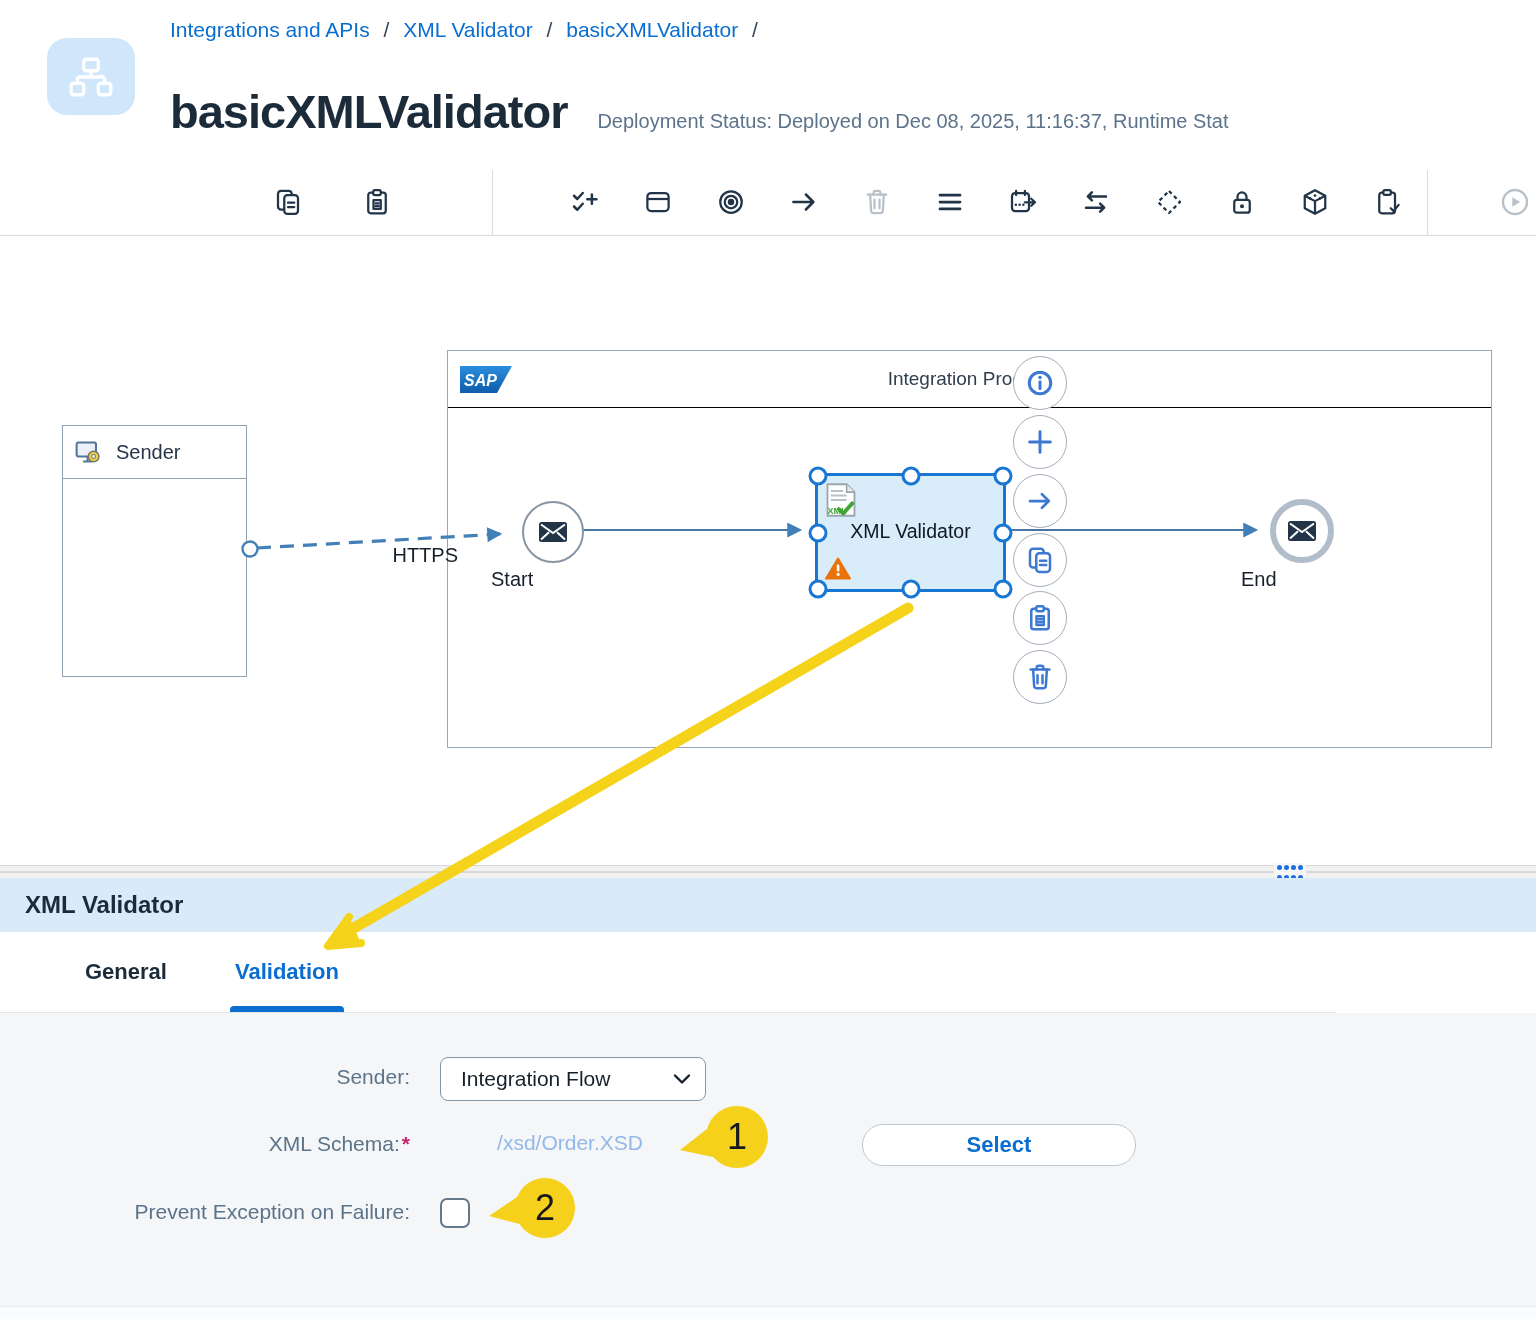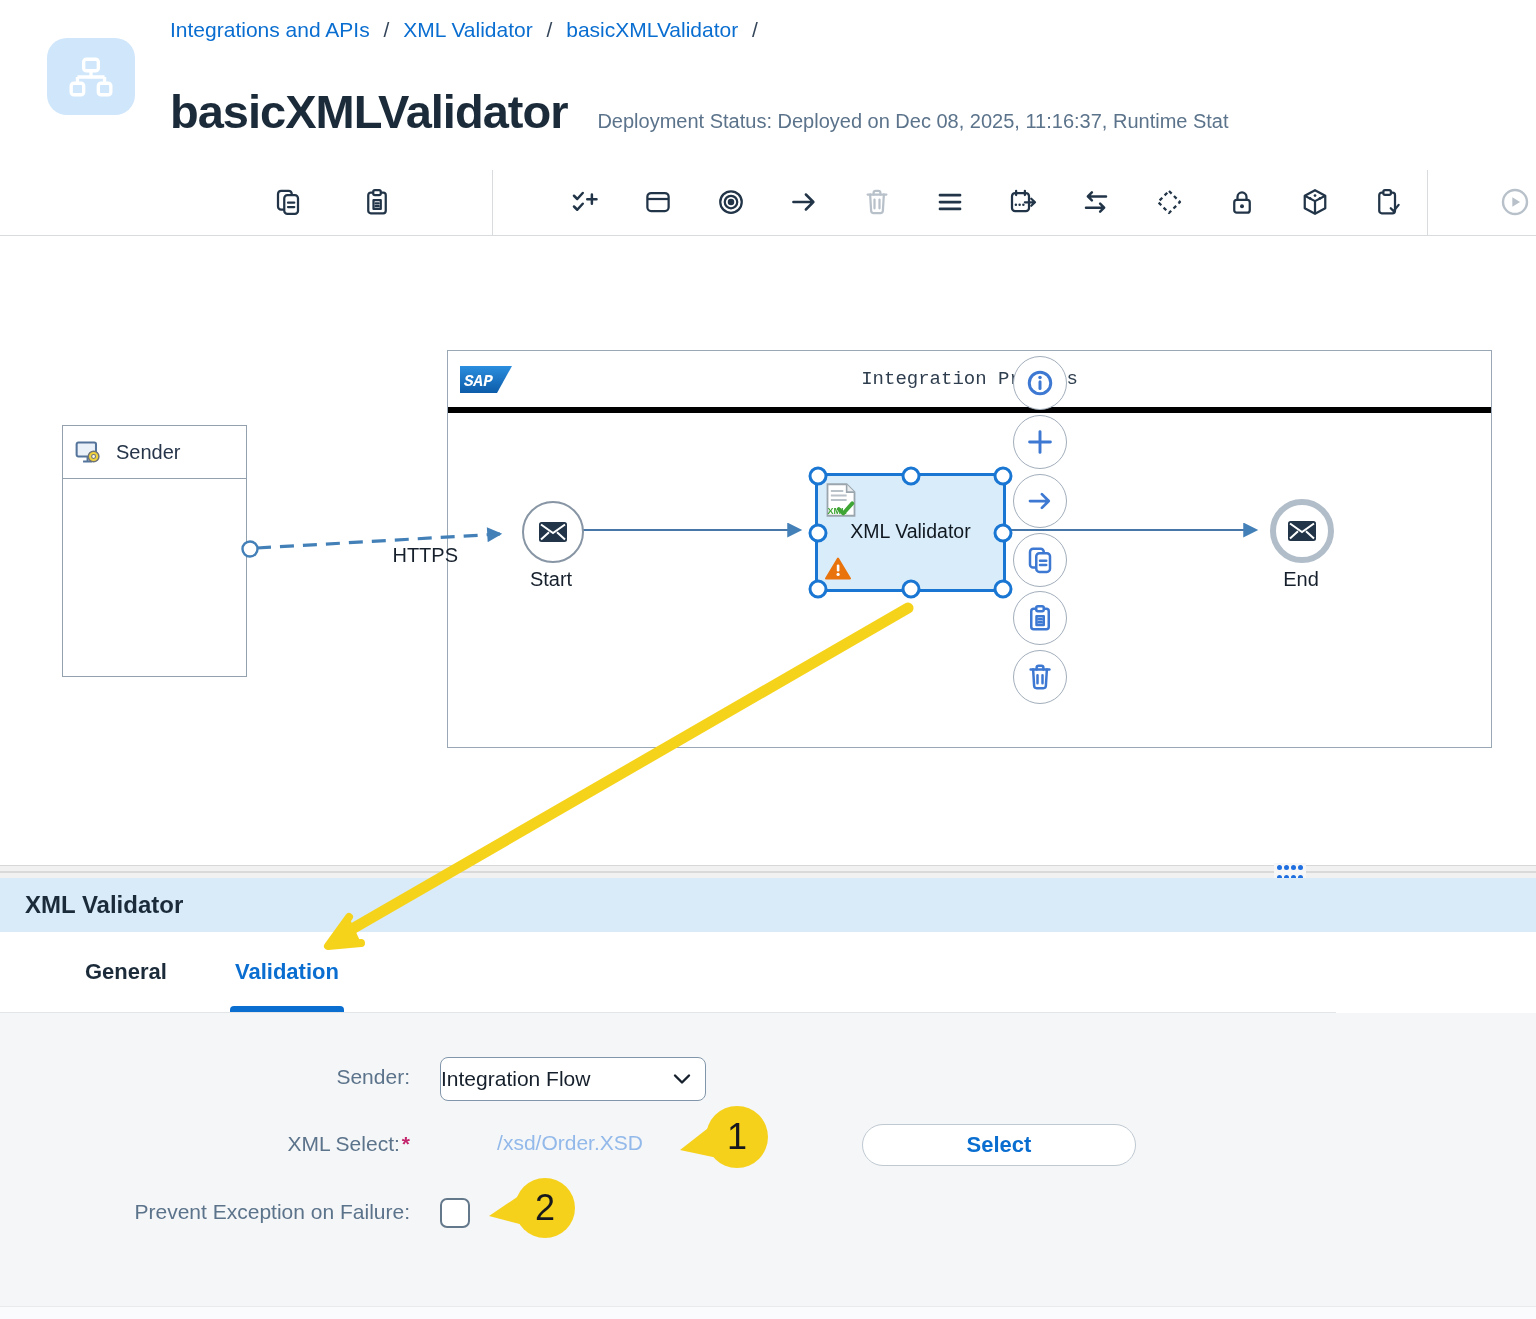--- a/index.html
+++ b/index.html
@@ -25,29 +25,29 @@
   .tdiv{position:absolute;top:0;width:1px;height:65px;background:#d9dcde;}
 
   
   .canvas{position:absolute;left:0;top:236px;width:1536px;height:629px;background:#fff;}
   .connectors{position:absolute;left:0;top:0;z-index:3;pointer-events:none;}
   .sender-box{position:absolute;left:62px;top:189px;width:183px;height:250px;background:#fff;
     border:1px solid #93a1af;z-index:2;cursor:pointer;}
   .sender-head{height:52px;border-bottom:1px solid #93a1af;display:flex;align-items:center;padding-left:12px;}
   .sender-head span{font-size:20px;color:#26354a;margin-left:14px;}
   .process-box{position:absolute;left:447px;top:114px;width:1043px;height:396px;border:1.5px solid #9aa7b4;background:#fff;z-index:1;}
-  .process-head{position:relative;height:56px;border-bottom:6px solid #000000;font-family:Liberation Mono, monospace;}
+  .process-head{position:relative;height:56px;border-bottom:1px solid #000000;}
   .process-head .sap-logo{position:absolute;left:12px;top:15px;}
   .process-title{position:absolute;left:0;right:0;top:0;height:56px;line-height:56px;text-align:center;
     font-size:19px;color:#2f3e4e;}
   .node{position:absolute;z-index:4;display:flex;align-items:center;justify-content:center;background:#fff;
     border-radius:50%;cursor:pointer;}
   .node.start{left:522px;top:265px;width:58px;height:58px;border:2.5px solid #8795a4;}
   .node.end{left:1270px;top:263px;width:52px;height:52px;border:6px solid #b1bdc9;}
-  .node-label{position:absolute;z-index:4;width:120px;text-align:center;font-size:20px;color:#16202c;}
+  .node-label{position:absolute;z-index:4;width:120px;text-align:left;font-size:20px;color:#16202c;}
   .validator{position:absolute;left:815px;top:237px;width:185px;height:113px;background:#d9ecfa;
     border:3px solid #1976d2;border-radius:2px;z-index:4;cursor:pointer;}
   .validator .vlabel{position:absolute;left:0;right:0;top:44px;text-align:center;font-size:19.5px;color:#101820;}
   .validator .vdoc{position:absolute;left:6px;top:6px;}
   .validator .vwarn{position:absolute;left:7px;top:81px;}
   .handle{position:absolute;width:13px;height:13px;border-radius:50%;background:#fff;border:3px solid #1976d2;
     transform:translate(-50%,-50%);z-index:6;}
   .https-label{position:absolute;left:318px;top:308px;width:140px;text-align:right;font-size:20px;color:#16202c;z-index:4;}
   .ctx{position:absolute;left:1013px;width:54px;height:54px;border-radius:50%;background:#fff;border:1.5px solid #a2aebb;
     display:flex;align-items:center;justify-content:center;z-index:5;cursor:pointer;color:#3d78d2;padding:0;}
@@ -68,21 +68,21 @@
   .tab{position:absolute;top:0;height:80px;display:flex;align-items:center;font-size:22px;font-weight:700;
     color:#1c2b3a;cursor:pointer;}
   .tab.t-general{left:85px;}
   .tab.t-validation{left:235px;color:#0a6ed1;}
   .tab.active::after{content:"";position:absolute;left:-5px;right:-5px;bottom:0;height:6px;border-radius:4px 4px 0 0;background:#0a6ed1;}
   .props{position:absolute;left:0;top:1013px;width:1536px;height:306px;background:#f5f6f7;}
   .flabel{position:absolute;left:0;width:410px;text-align:right;font-size:21px;color:#5b738b;}
   .req{color:#c4266e;font-weight:700;margin-left:2px;}
   .dropdown{position:absolute;left:440px;top:44px;width:264px;height:42px;background:#fff;border:1px solid #8296ab;
     border-radius:8px;display:flex;align-items:center;cursor:pointer;}
-  .dropdown .dval{flex:1;margin-left:0;font-size:21px;color:#16202c;}
+  .dropdown .dval{flex:1;margin-left:20px;font-size:21px;color:#16202c;}
   .dropdown svg{margin-right:14px;}
   .schema-link{position:absolute;left:440px;top:118px;width:260px;text-align:center;font-size:21px;color:#92b9ea;
     text-decoration:none;cursor:pointer;}
   .select-btn{position:absolute;left:862px;top:111px;width:274px;height:42px;background:#fff;border:1px solid #bfc9d2;
     border-radius:21px;font-family:inherit;font-size:22px;font-weight:700;color:#0a6ed1;cursor:pointer;}
   .checkbox{position:absolute;left:440px;top:185px;width:26px;height:26px;background:#fff;border:2px solid #64788c;
     border-radius:7px;cursor:pointer;}
   .footer-strip{position:absolute;left:0;top:1306px;width:1536px;height:13px;background:#fafbfc;border-top:1px solid #e8ebee;}
 
   .overlay{position:absolute;left:0;top:0;z-index:50;pointer-events:none;}
@@ -377,21 +377,21 @@
   <div class="props">
     <div class="flabel" style="top:52px">Sender:</div>
     <div class="dropdown">
       <span class="dval">Integration Flow</span>
       <svg width="18" height="12" viewBox="0 0 18 12" fill="none" stroke="#16202c" stroke-width="2.4" stroke-linecap="round" stroke-linejoin="round">
         <path d="M2 2.5l7 7 7-7"></path>
       </svg>
     </div>
 
     <div class="flabel" style="top:119px">
-      <span>XML Select:</span><span class="req">*</span>
+      <span>XML Schema:</span><span class="req">*</span>
     </div>
     <a class="schema-link">/xsd/Order.XSD</a>
     <button class="select-btn">Select</button>
 
     <div class="flabel" style="top:187px">Prevent Exception on Failure:</div>
     <div class="checkbox"></div>
   </div>
 
   <div class="footer-strip"></div>
 

